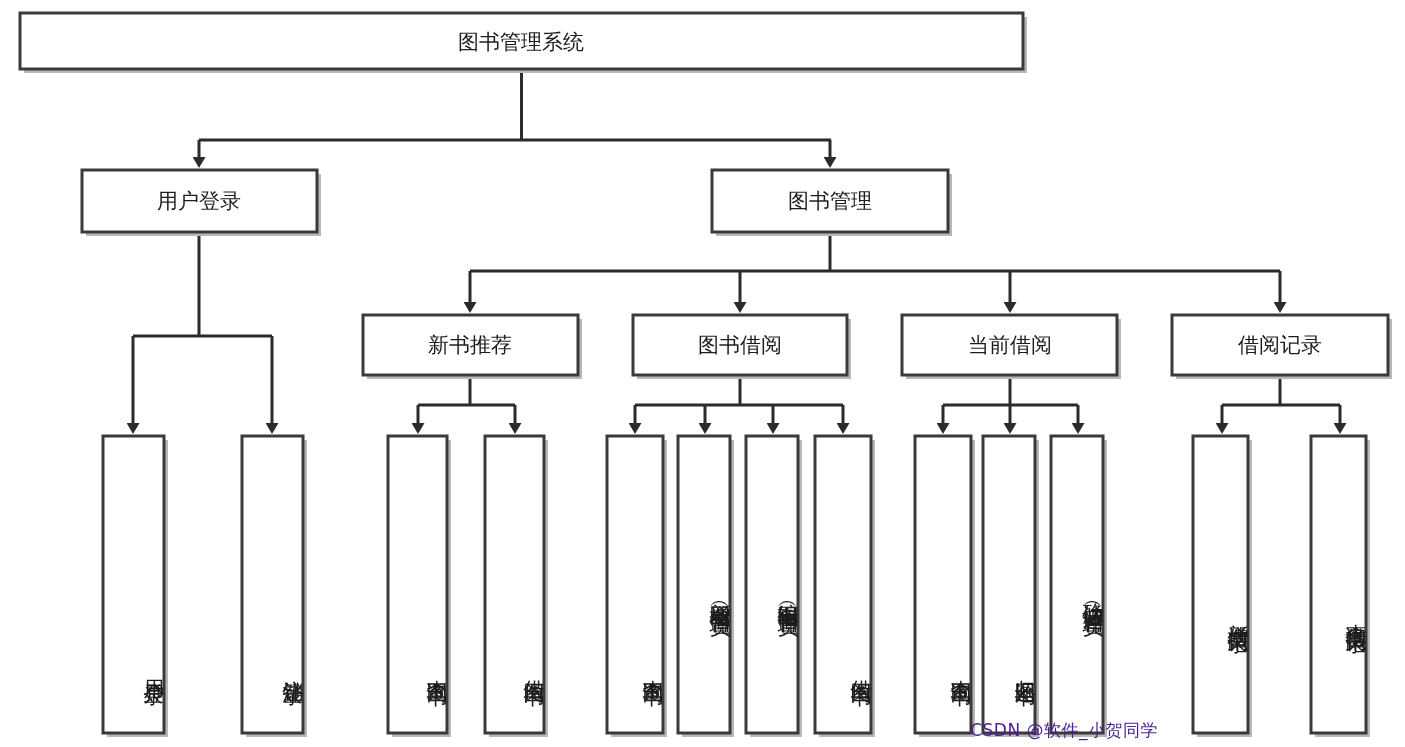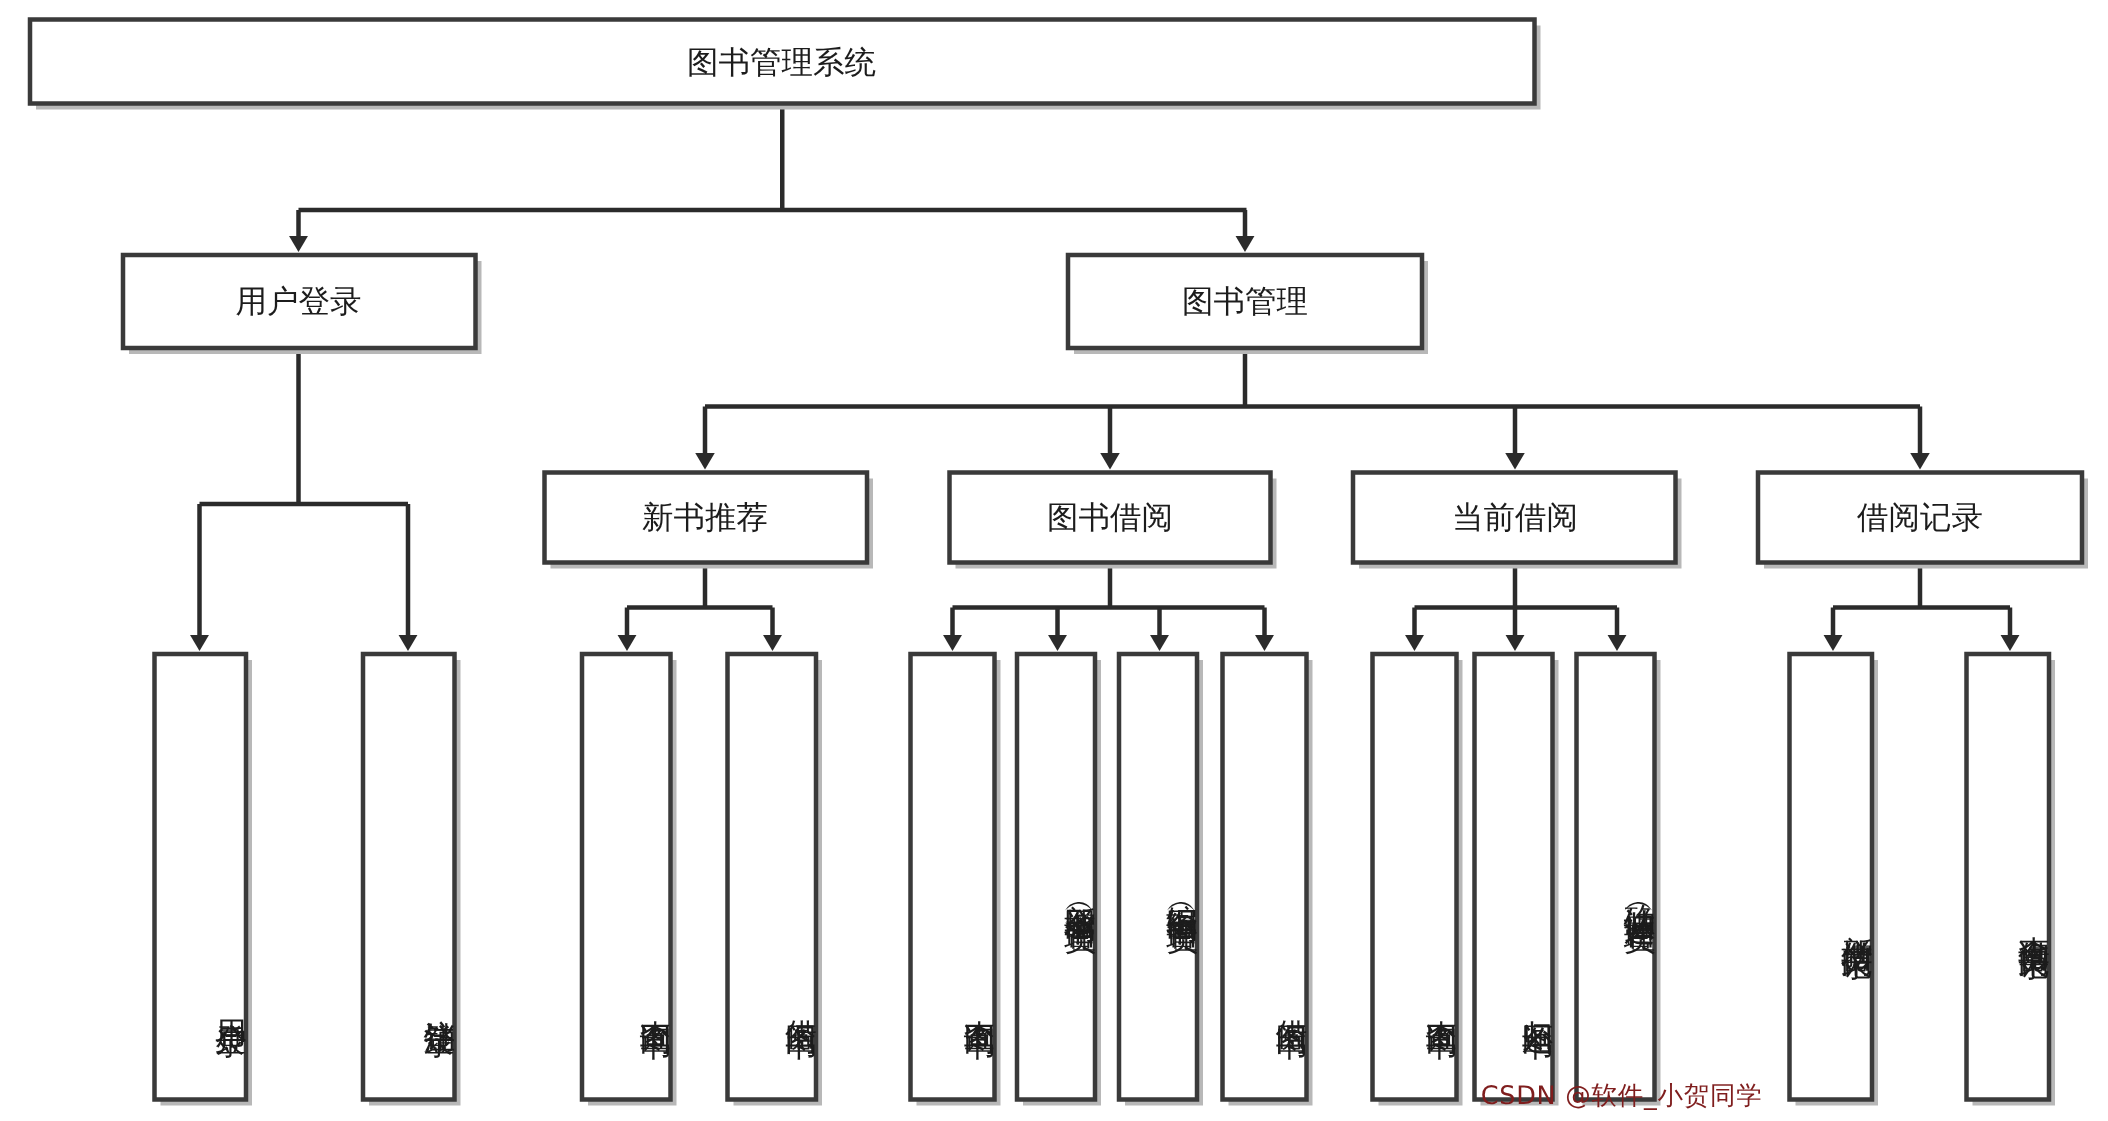--- a/index.html
+++ b/index.html
@@ -11,21 +11,20 @@
     width: 1405px;
     height: 747px;
     font-family: "DejaVu Sans", "Liberation Sans", sans-serif;
     overflow: hidden;
     position: relative;
   }
   #diagram-root {
     position: relative;
     width: 1166px;
     height: 747px;
-    padding-left: 17px;
   }
   svg.flow {
     position: absolute;
     top: 0;
     left: 0;
     width: 1405px;
     height: 747px;
   }
   .node-box {
     fill: #ffffff;
@@ -65,21 +64,21 @@
     justify-content: center;
     white-space: nowrap;
     pointer-events: none;
   }
   .watermark {
     position: absolute;
     right: 8px;
     bottom: 5px;
     font-family: "DejaVu Sans", "Liberation Sans", sans-serif;
     font-size: 17px;
-    color: #7f1d1d;
+    color: #4c1d95;
     white-space: nowrap;
     letter-spacing: 0.5px;
   }
 </style>
 </head>
 <body>
 
 <div id="diagram-root">
 
   <svg class="flow" viewBox="0 0 1405 747" xmlns="http://www.w3.org/2000/svg">

